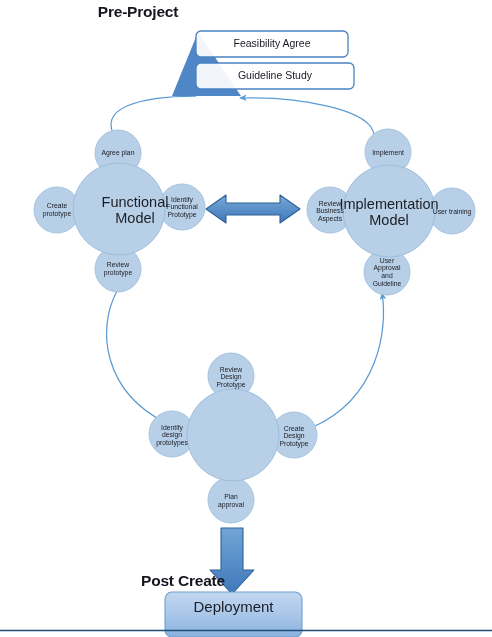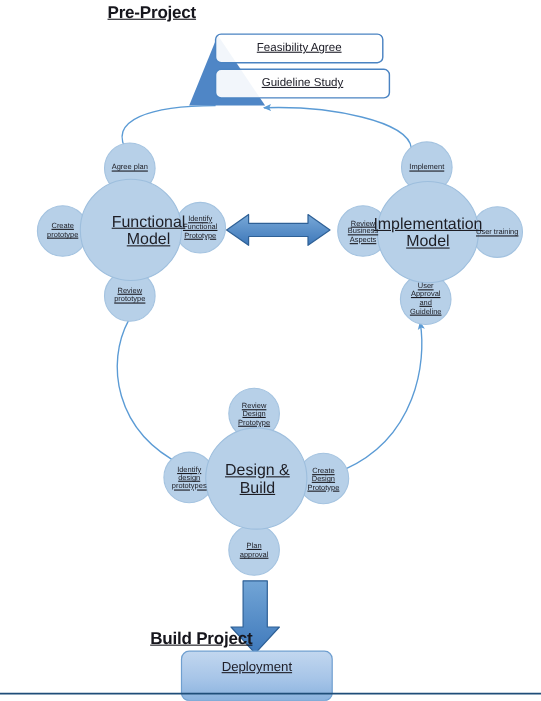--- a/index.html
+++ b/index.html
@@ -5,28 +5,28 @@
   html,body{margin:0;padding:0;background:#ffffff;}
   body{width:492px;height:637px;position:relative;overflow:hidden;
        font-family:"Liberation Sans", sans-serif;}
   #stage{position:absolute;left:0;top:0;width:492px;height:637px;}
 
   svg.layer{position:absolute;left:0;top:0;width:492px;height:637px;overflow:visible;}
   #connectors{z-index:1;}
   #shapes{z-index:2;}
 
   .txt{position:absolute;z-index:3;color:#1b1b22;text-align:center;
-       line-height:1.12;pointer-events:none;text-decoration:underline;}
+       line-height:1.12;pointer-events:none;}
 
   .heading{font-weight:bold;font-size:15.5px;letter-spacing:-0.2px;color:#16161d;}
 
   .hubLabel{font-size:14.5px;color:#1d1d24;font-weight:400;}
   .satLabel{font-size:6.8px;color:#1b1b22;font-weight:400;}
   .boxLabel{font-size:10.5px;color:#20202a;}
-  .deployLabel{font-size:12px;color:#20202a;}
+  .deployLabel{font-size:15px;color:#20202a;}
 
   .ctr{display:flex;align-items:center;justify-content:center;}
 </style>
 </head>
 <body>
 
 <div id="stage">
 
   <svg class="layer" id="connectors" viewBox="0 0 492 637">
     <defs>
@@ -113,38 +113,37 @@
       <polygon points="221,528 243,528 243,570 254,570 232,594 210,570 221,570" fill="url(#bigArrowGrad)" stroke="#2e6096" stroke-width="1.1" stroke-linejoin="round"></polygon>
     </g>
 
     <rect x="165" y="592" width="137" height="45" rx="7" ry="7" fill="url(#deployGrad)" stroke="#6f9fd0" stroke-width="1.1"></rect>
 
     <line x1="0" y1="630.5" x2="492" y2="630.5" stroke="#1f4e79" stroke-width="1.6"></line>
   </svg>
 
   <div class="txt heading ctr" style="left:78px;top:2px;width:120px;height:20px;">Pre-Project</div>
 
-  <div class="txt heading ctr" style="left:118px;top:571px;width:130px;height:20px;">Build Project</div>
+  <div class="txt heading ctr" style="left:118px;top:571px;width:130px;height:20px;">Post Create</div>
 
   <div class="txt boxLabel ctr" style="left:200px;top:31px;width:144px;height:26px;">Feasibility Agree</div>
   <div class="txt boxLabel ctr" style="left:200px;top:63px;width:150px;height:26px;">Guideline Study</div>
 
   <div class="txt hubLabel ctr" style="left:93px;top:188px;width:84px;height:44px;flex-direction:column;">Functional Model</div>
   <div class="txt satLabel ctr" style="left:96px;top:143px;width:44px;height:20px;">Agree plan</div>
   <div class="txt satLabel ctr" style="left:36px;top:199px;width:42px;height:22px;">Create prototype</div>
   <div class="txt satLabel ctr" style="left:161px;top:193px;width:42px;height:28px;">Identify Functional Prototype</div>
   <div class="txt satLabel ctr" style="left:97px;top:258px;width:42px;height:22px;">Review prototype</div>
 
   <div class="txt hubLabel ctr" style="left:347px;top:190px;width:84px;height:44px;">Implementation Model</div>
   <div class="txt satLabel ctr" style="left:367px;top:145px;width:42px;height:16px;">Implement</div>
   <div class="txt satLabel ctr" style="left:310px;top:197px;width:40px;height:28px;">Review Business Aspects</div>
   <div class="txt satLabel ctr" style="left:432px;top:202px;width:40px;height:20px;">User training</div>
   <div class="txt satLabel ctr" style="left:367px;top:255px;width:40px;height:34px;">User Approval and Guideline</div>
 
-  <div class="txt hubLabel ctr" style="left:192px;top:414px;width:84px;height:44px;">Design &amp; Build</div>
   <div class="txt satLabel ctr" style="left:211px;top:363px;width:40px;height:28px;">Review Design Prototype</div>
   <div class="txt satLabel ctr" style="left:151px;top:421px;width:42px;height:28px;">Identify design prototypes</div>
   <div class="txt satLabel ctr" style="left:274px;top:422px;width:40px;height:28px;">Create Design Prototype</div>
   <div class="txt satLabel ctr" style="left:211px;top:490px;width:40px;height:22px;">Plan approval</div>
 
   <div class="txt deployLabel ctr" style="left:165px;top:596px;width:137px;height:22px;">Deployment</div>
 
 </div>
 
 </body></html>

